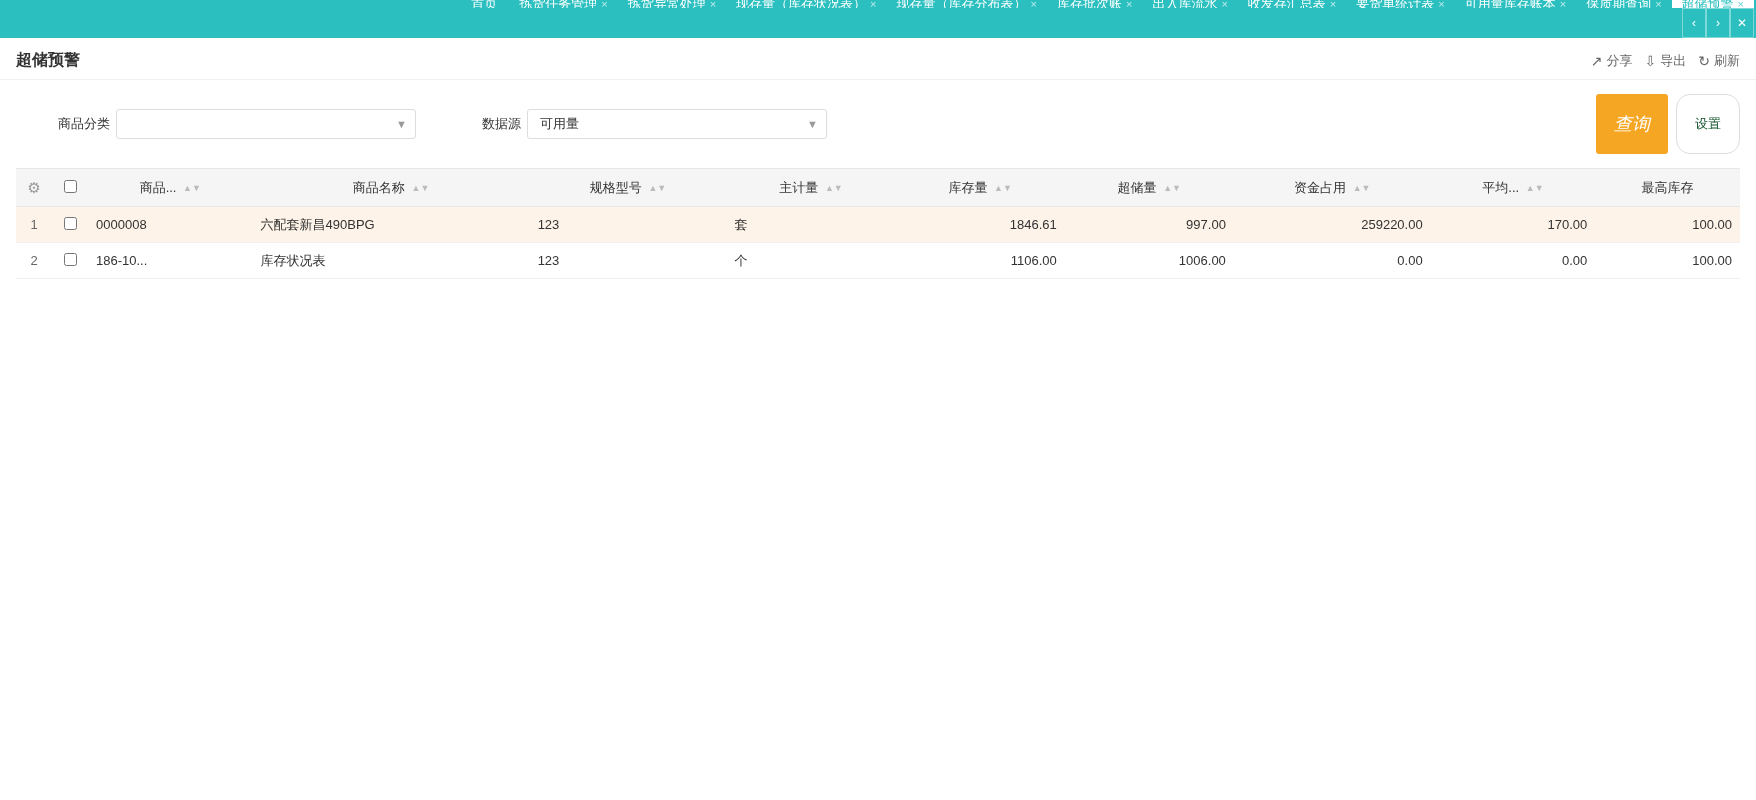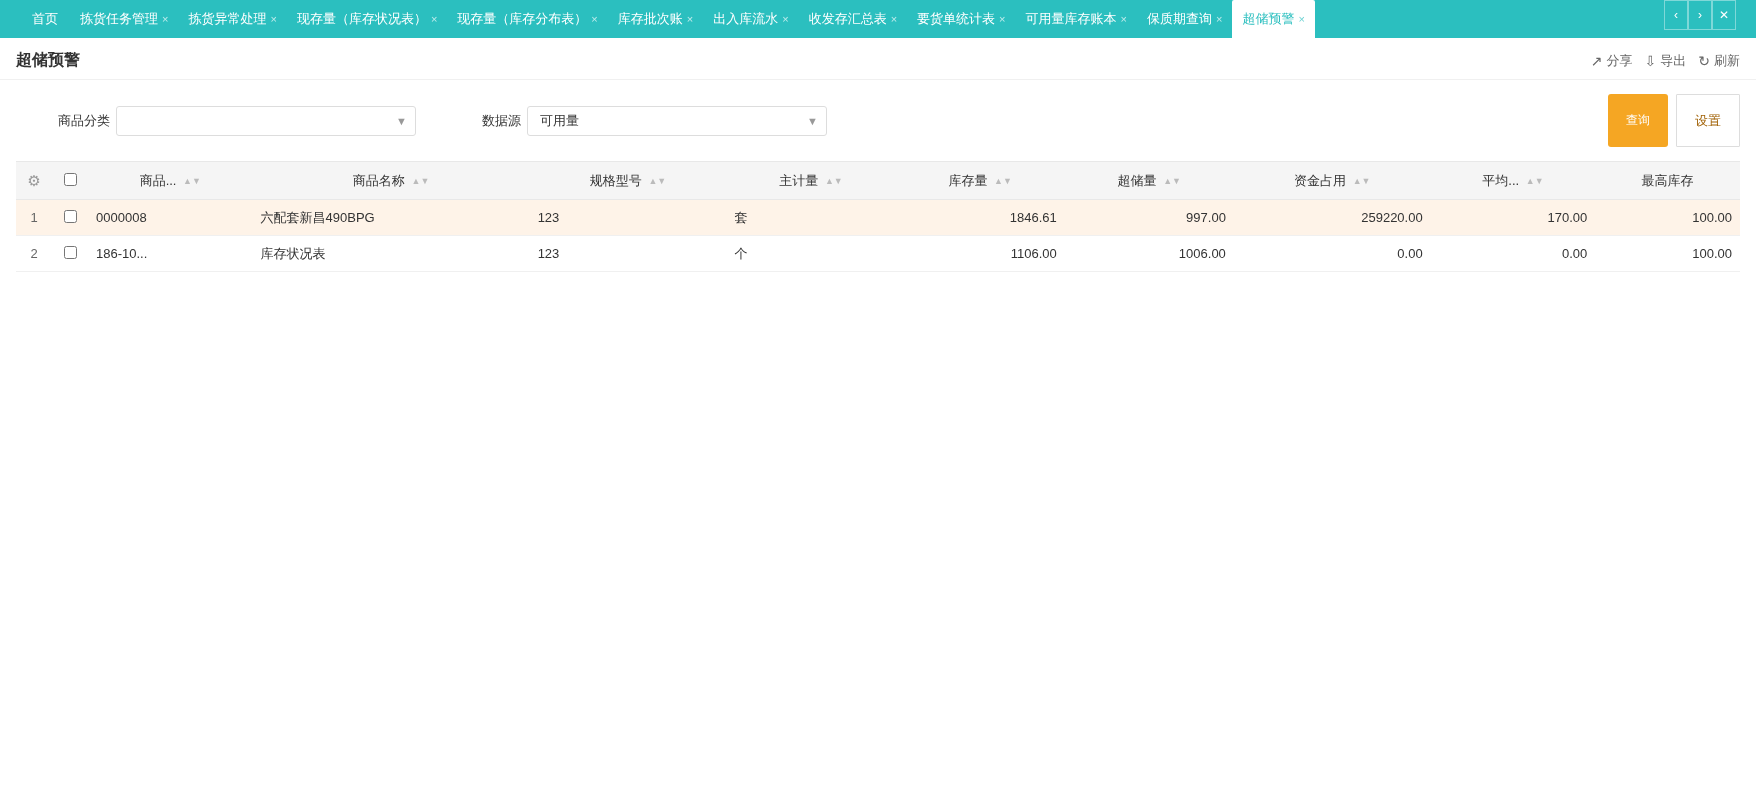--- a/index.html
+++ b/index.html
@@ -1,25 +1,26 @@
 <!DOCTYPE html>
 <html><head>
   <meta charset="utf-8">
   <style>
     * { margin: 0; padding: 0; box-sizing: border-box; }
     body { font-family: 'Microsoft YaHei', Arial, sans-serif; font-size: 13px; background: #fff; color: #333; overflow-x: hidden; }
 
     
     .top-nav {
       display: flex;
-      align-items: flex-start;
+      align-items: flex-end;
       background: #2bbfbf;
       height: 38px;
-      padding: 0 20px;
+      padding: 0 2px;
       overflow: hidden;
+      flex-direction: column;
     }
     .nav-tab {
       display: flex;
       align-items: center;
       color: #fff;
       padding: 0 10px;
       height: 38px;
       white-space: nowrap;
       cursor: pointer;
       font-size: 13px;
@@ -121,27 +122,28 @@
       display: flex;
       gap: 8px;
     }
     .btn-primary {
       background: #f5a623;
       color: #fff;
       border: none;
       border-radius: 3px;
       padding: 18px 18px;
       cursor: pointer;
-      font-size: 12px;
+      font-size: 18px;
+      font-style: italic;
     }
     .btn-default {
       background: #fff;
-      color: #a16207;
+      color: #14532d;
       border: 1px solid #ddd;
-      border-radius: 1px;
+      border-radius: 14px;
       padding: 6px 18px;
       cursor: pointer;
       font-size: 13px;
     }
 
     
     .table-wrap {
       padding: 0 16px;
     }
     table {

